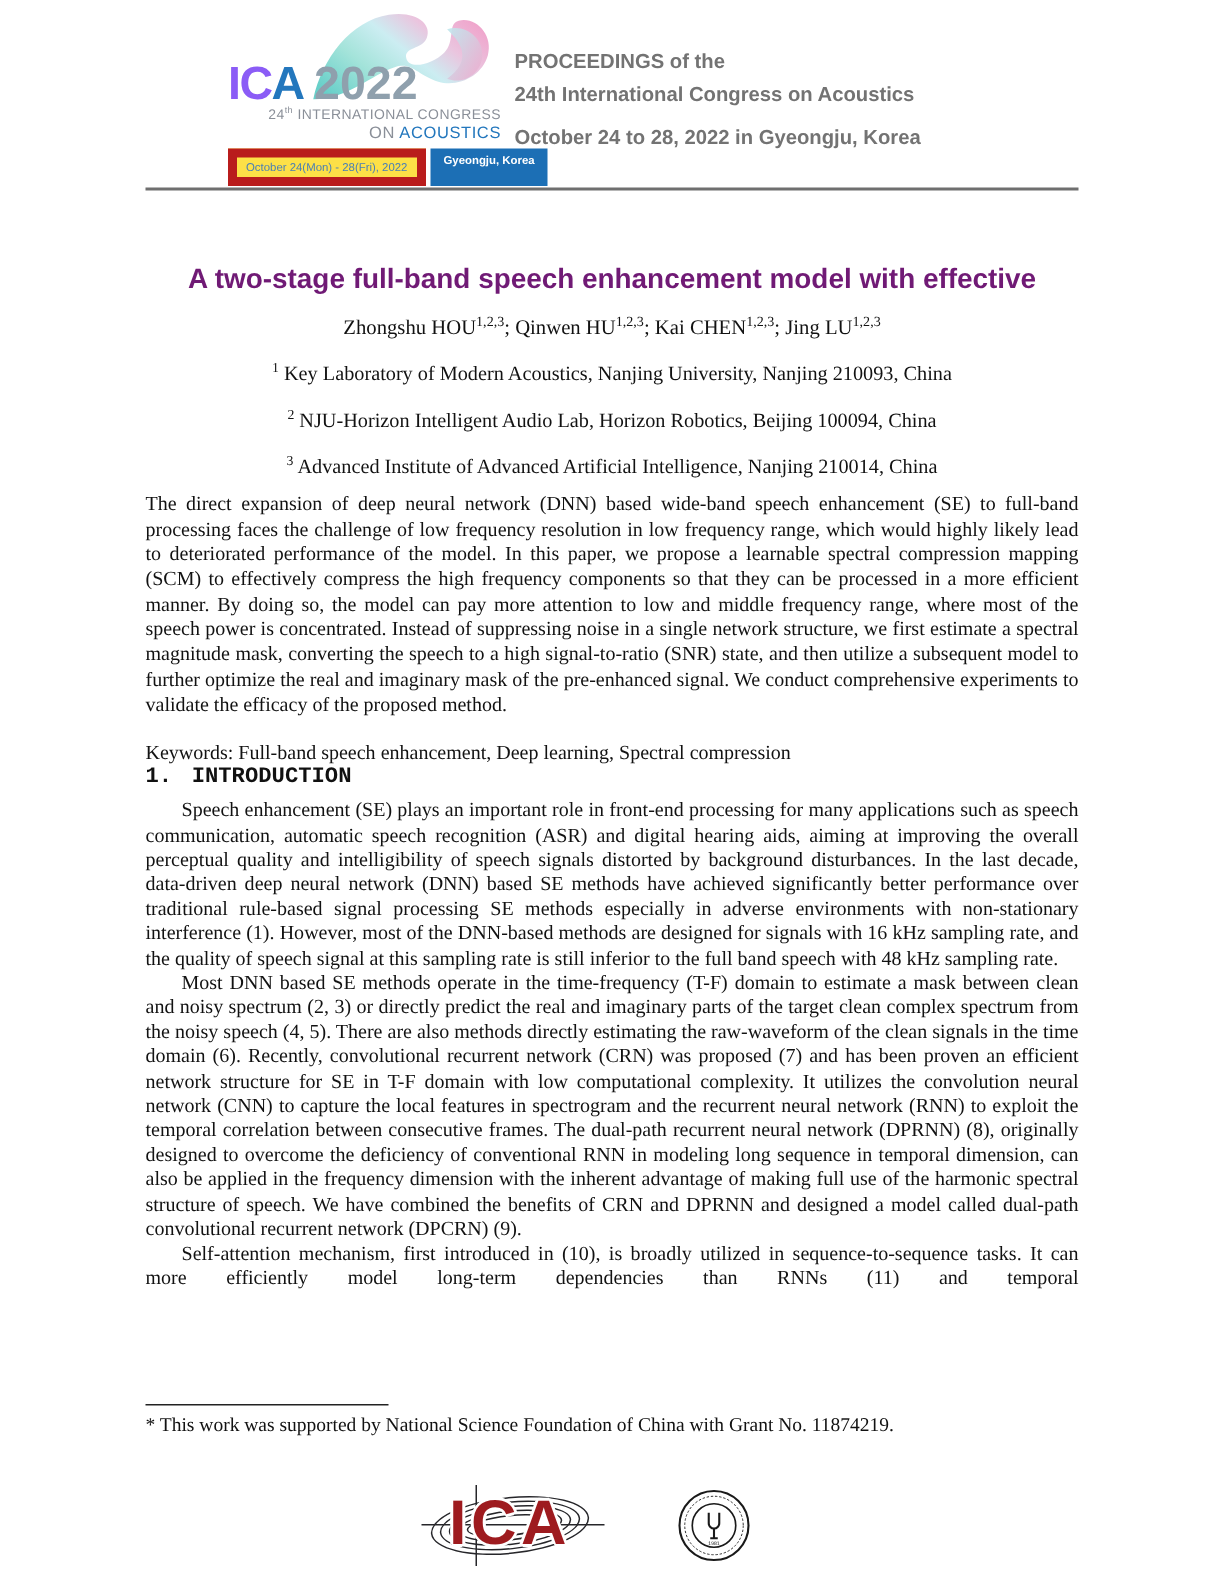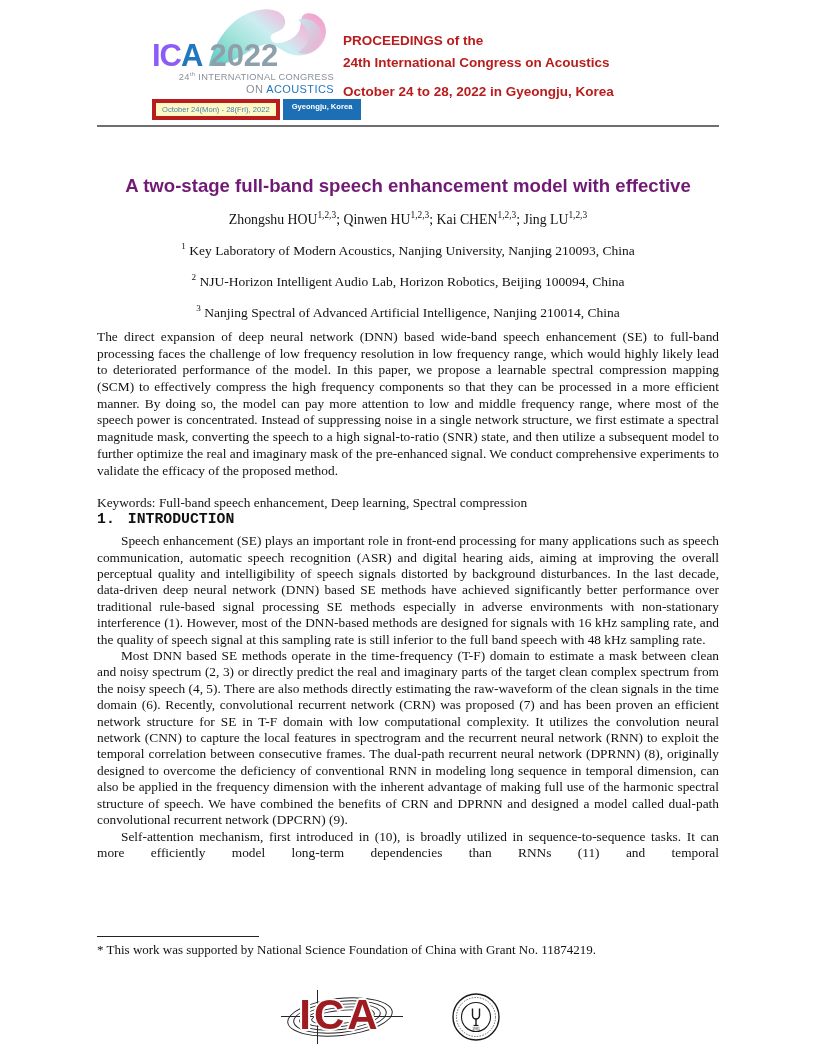--- a/index.html
+++ b/index.html
@@ -17,25 +17,25 @@
   .ica-ic { color:#8b5cf6; } .ica-a { color:#2377bd; }
   .ica-year { color:#8fa0ad; margin-left:7px; letter-spacing:0; }
   .congress-line { position:absolute; right:2px; top:65px; font-family:"Liberation Sans", sans-serif;
                    font-size:9.3px; color:#8a8f98; letter-spacing:0.3px; white-space:nowrap; }
   .congress-line sup { font-size:6px; }
   .on-acoustics { position:absolute; right:2px; top:77px; font-family:"Liberation Sans", sans-serif;
                   font-size:11px; color:#8a8f98; letter-spacing:0.4px; }
   .on-acoustics .blue { color:#2377bd; }
   .logo-banner { position:absolute; left:2px; top:93px; display:flex; align-items:stretch;
                  font-family:"Liberation Sans", sans-serif; font-size:7.6px; white-space:nowrap; }
-  .date-box { border:4px solid #b91c1c; color:#4a7fb5; padding:2px 6px; background:#fef9c3; }
+  .date-box { border:6px solid #b91c1c; color:#4a7fb5; padding:2px 6px; background:#fde047; }
   .loc-box  { background:#1c6fb5; color:#fff; padding:3px 9px; font-weight:bold; margin-left:3px; }
 
   .proc-block { position:absolute; left:343px; top:30px; font-family:"Liberation Sans", sans-serif;
-                font-weight:bold; color:#b91c1c; font-size:13.5px; line-height:22px; }
+                font-weight:bold; color:#737373; font-size:13.5px; line-height:22px; }
   .proc-line3 { margin-top:7px; }
 
   .header-rule { position:absolute; left:97px; top:125px; width:622px; height:0;
                  border-top:2px solid #6f6f6f; }
 
   
   .main { position:absolute; left:97px; top:166px; width:622px; }
   .title-l1, .title-l2 { text-align:center; font-family:"Liberation Sans", sans-serif;
         font-weight:bold; font-size:18.6px; line-height:24px; color:#701a75; }
   .title-l1 { margin-top:8px; }
@@ -127,21 +127,21 @@
   <div class="header-rule"></div>
 
   <div class="main">
     <div class="title-l1">A two-stage full-band speech enhancement model with effective</div>
 
     <div class="authors"><span>Zhongshu HOU</span><sup>1,2,3</sup><span>; </span><span>Qinwen HU</span><sup>1,2,3</sup><span>; </span><span>Kai CHEN</span><sup>1,2,3</sup><span>; </span><span>Jing LU</span><sup>1,2,3</sup></div>
 
     <div class="affils">
       <div class="affil"><sup>1</sup> <span>Key Laboratory of Modern Acoustics, Nanjing University, Nanjing 210093, China</span></div>
       <div class="affil"><sup>2</sup> <span>NJU-Horizon Intelligent Audio Lab, Horizon Robotics, Beijing 100094, China</span></div>
-      <div class="affil"><sup>3</sup> <span>Nanjing Spectral of Advanced Artificial Intelligence, Nanjing 210014, China</span></div>
+      <div class="affil"><sup>3</sup> <span>Advanced Institute of Advanced Artificial Intelligence, Nanjing 210014, China</span></div>
     </div>
 
     <div class="abstract-body">The direct expansion of deep neural network (DNN) based wide-band speech enhancement (SE) to full-band processing faces the challenge of low frequency resolution in low frequency range, which would highly likely lead to deteriorated performance of the model. In this paper, we propose a learnable spectral compression mapping (SCM) to effectively compress the high frequency components so that they can be processed in a more efficient manner. By doing so, the model can pay more attention to low and middle frequency range, where most of the speech power is concentrated. Instead of suppressing noise in a single network structure, we first estimate a spectral magnitude mask, converting the speech to a high signal-to-ratio (SNR) state, and then utilize a subsequent model to further optimize the real and imaginary mask of the pre-enhanced signal. We conduct comprehensive experiments to validate the efficacy of the proposed method.</div>
 
     <div class="keywords">Keywords: Full-band speech enhancement, Deep learning, Spectral compression</div>
 
     <div class="section-heading"><span class="num">1.</span><span>INTRODUCTION</span></div>
 
     <p class="para first">Speech enhancement (SE) plays an important role in front-end processing for many applications such as speech communication, automatic speech recognition (ASR) and digital hearing aids, aiming at improving the overall perceptual quality and intelligibility of speech signals distorted by background disturbances. In the last decade, data-driven deep neural network (DNN) based SE methods have achieved significantly better performance over traditional rule-based signal processing SE methods especially in adverse environments with non-stationary interference (1). However, most of the DNN-based methods are designed for signals with 16 kHz sampling rate, and the quality of speech signal at this sampling rate is still inferior to the full band speech with 48 kHz sampling rate.</p>
     <p class="para">Most DNN based SE methods operate in the time-frequency (T-F) domain to estimate a mask between clean and noisy spectrum (2, 3) or directly predict the real and imaginary parts of the target clean complex spectrum from the noisy speech (4, 5). There are also methods directly estimating the raw-waveform of the clean signals in the time domain (6). Recently, convolutional recurrent network (CRN) was proposed (7) and has been proven an efficient network structure for SE in T-F domain with low computational complexity. It utilizes the convolution neural network (CNN) to capture the local features in spectrogram and the recurrent neural network (RNN) to exploit the temporal correlation between consecutive frames. The dual-path recurrent neural network (DPRNN) (8), originally designed to overcome the deficiency of conventional RNN in modeling long sequence in temporal dimension, can also be applied in the frequency dimension with the inherent advantage of making full use of the harmonic spectral structure of speech. We have combined the benefits of CRN and DPRNN and designed a model called dual-path convolutional recurrent network (DPCRN) (9).</p>

